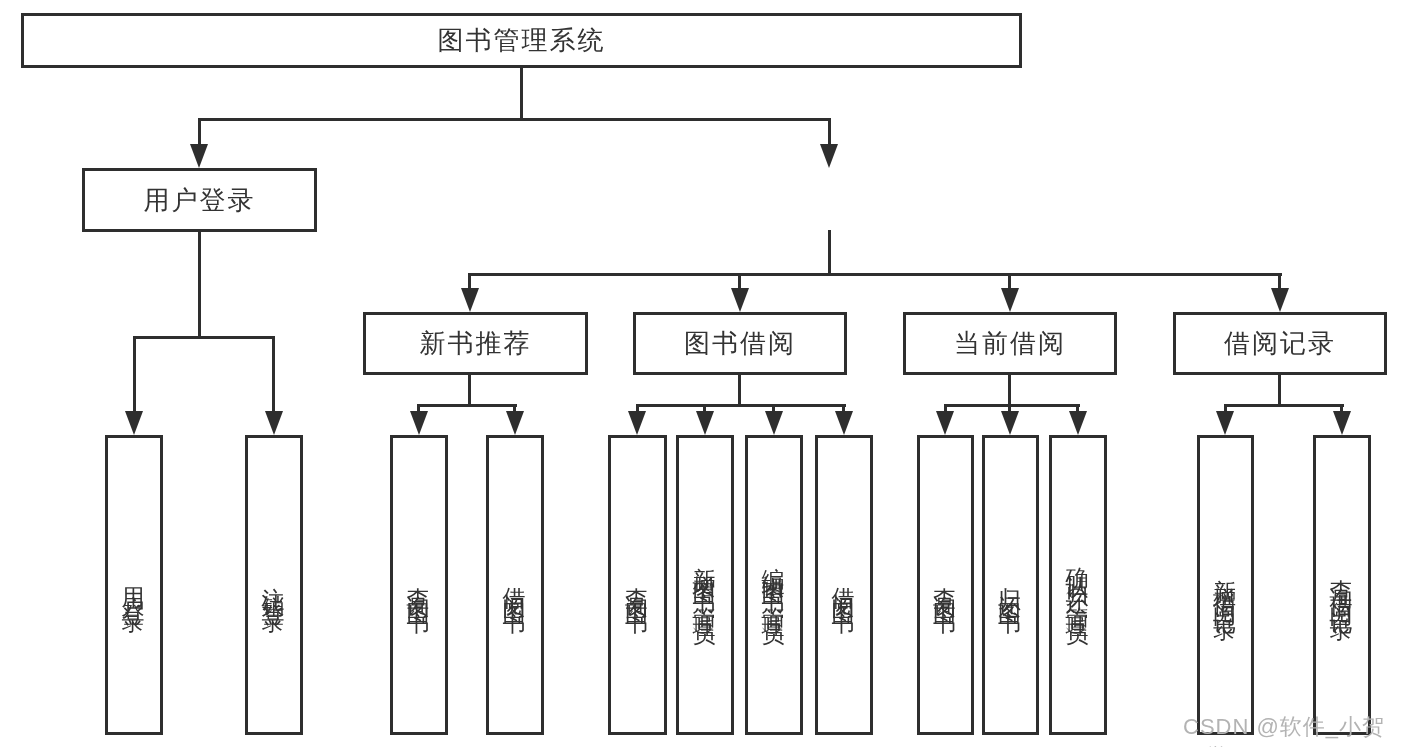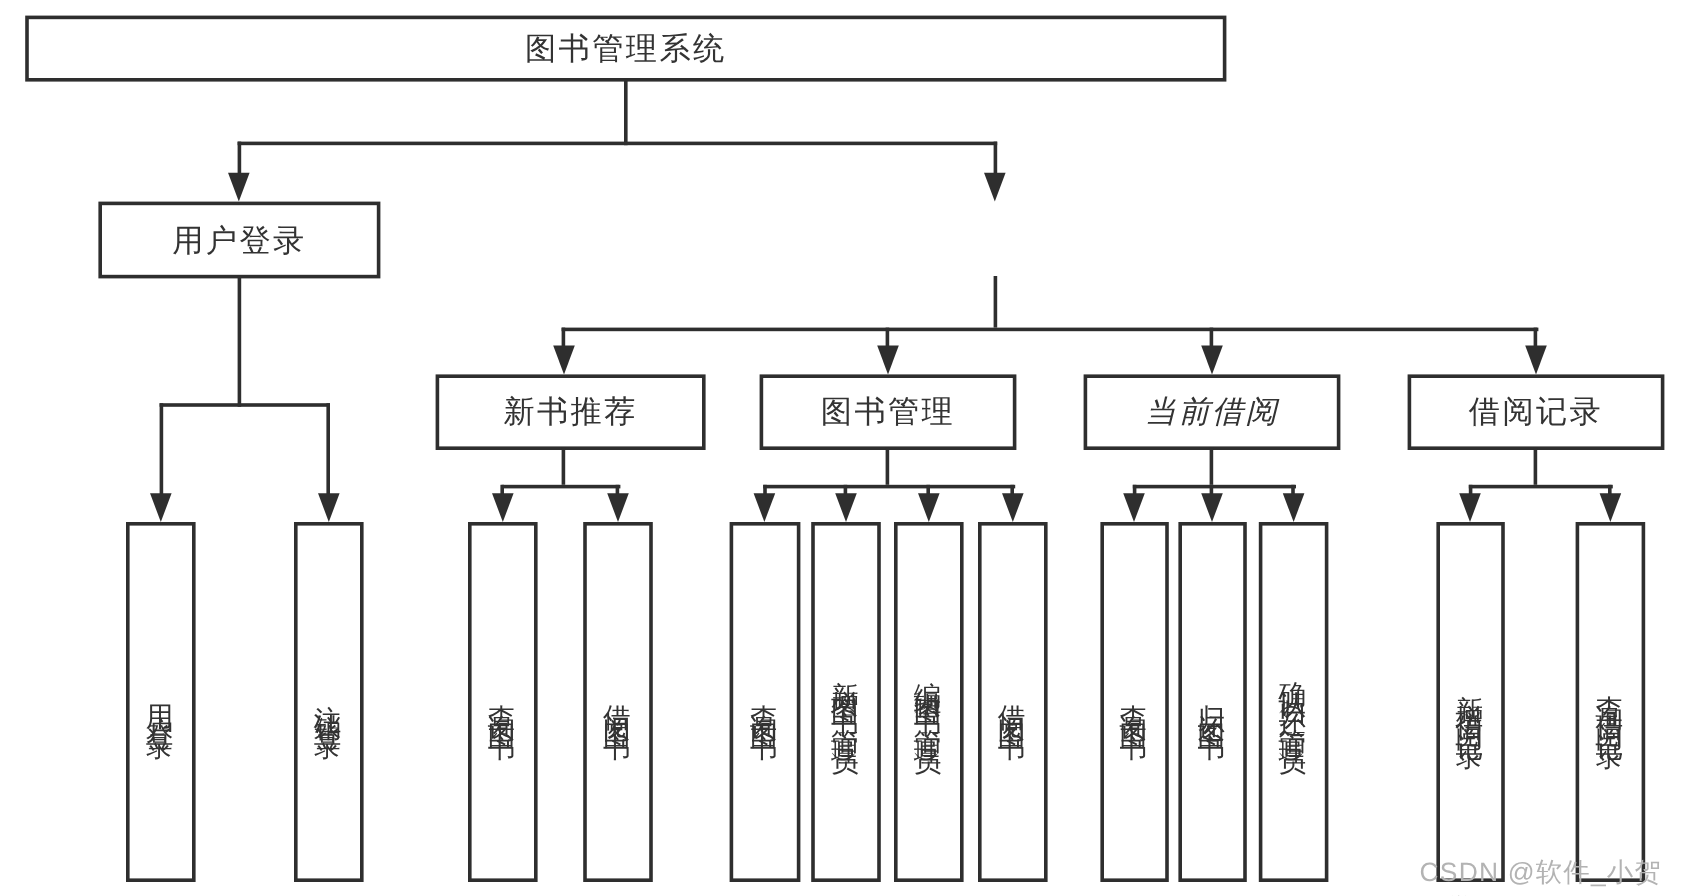--- a/index.html
+++ b/index.html
@@ -57,22 +57,22 @@
   <div class="vline" style="left:468px; top:273px; height:17px;"></div>
   <div class="arrow" style="left:461px; top:288px;"></div>
   <div class="vline" style="left:738px; top:273px; height:17px;"></div>
   <div class="arrow" style="left:731px; top:288px;"></div>
   <div class="vline" style="left:1008px; top:273px; height:17px;"></div>
   <div class="arrow" style="left:1001px; top:288px;"></div>
   <div class="vline" style="left:1278px; top:273px; height:17px;"></div>
   <div class="arrow" style="left:1271px; top:288px;"></div>
 
   <div class="box" style="left:363px; top:312px; width:225px; height:63px;">新书推荐</div>
-  <div class="box" style="left:633px; top:312px; width:214px; height:63px;">图书管理</div>
-  <div class="box" style="left:903px; top:312px; width:214px; height:63px;font-style:italic;">当前借阅</div>
+  <div class="box" style="left:633px; top:312px; width:214px; height:63px;">图书借阅</div>
+  <div class="box" style="left:903px; top:312px; width:214px; height:63px;">当前借阅</div>
   <div class="box" style="left:1173px; top:312px; width:214px; height:63px;">借阅记录</div>
 
   <div class="vline" style="left:468px; top:373px; height:31px;"></div>
   <div class="hline" style="left:418px; top:404px; width:99px;"></div>
   <div class="vline" style="left:417px; top:404px; height:9px;"></div>
   <div class="arrow" style="left:410px; top:411px;"></div>
   <div class="vline" style="left:513px; top:404px; height:9px;"></div>
   <div class="arrow" style="left:506px; top:411px;"></div>
 
   <div class="vline" style="left:738px; top:373px; height:31px;"></div>

